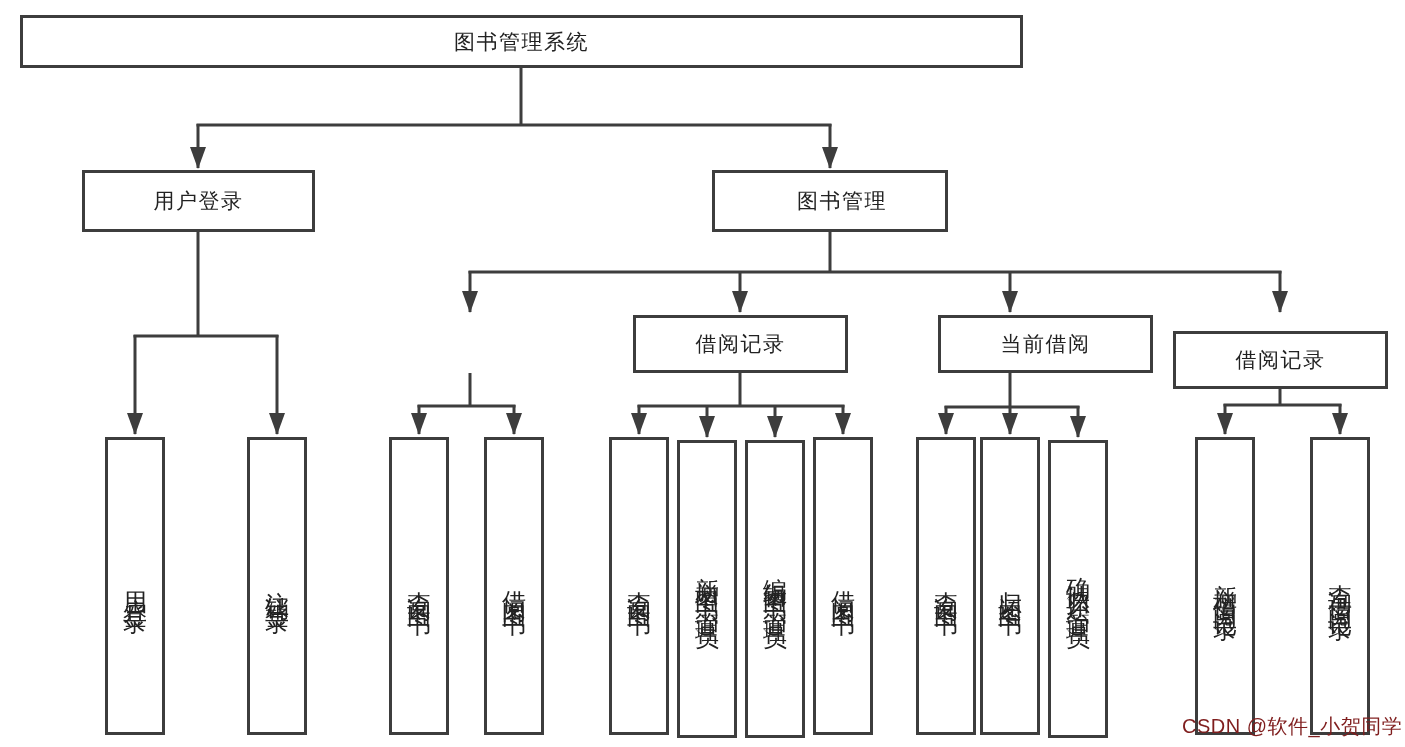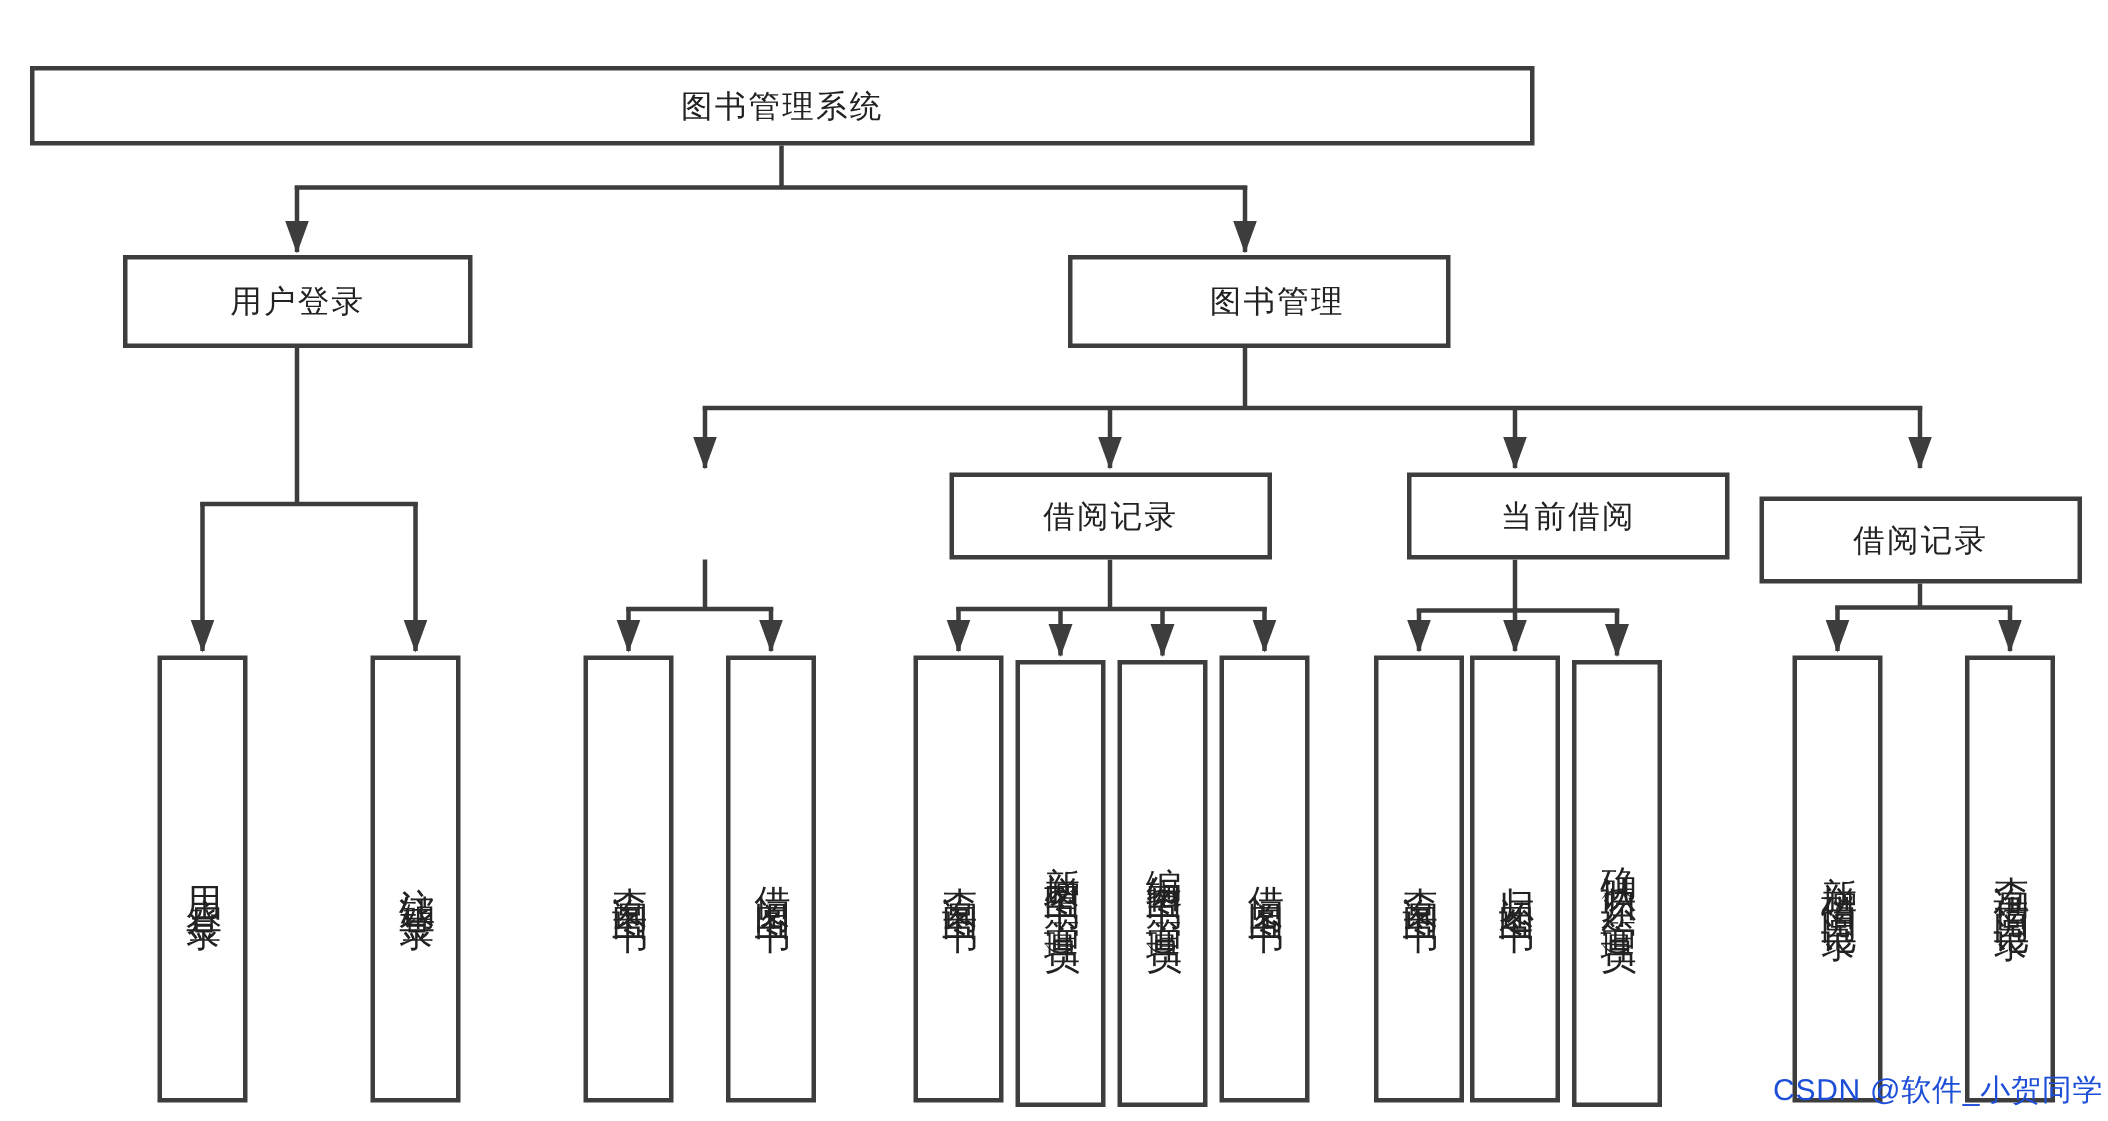--- a/index.html
+++ b/index.html
@@ -36,23 +36,23 @@
   }
   .vtext {
     writing-mode: vertical-rl;
     text-orientation: mixed;
     font-size: 24px;
     letter-spacing: 7px;
     line-height: 1;
     color: #222222;
   }
   
-  .n-root        { left: 20px;   top: 15px;  width: 1003px; height: 53px; margin-top: 29px; }
+  .n-root        { left: 20px;   top: 15px;  width: 1003px; height: 53px; }
   .n-user-login  { left: 82px;   top: 170px; width: 233px;  height: 62px; }
-  .n-book-mgmt   { left: 712px;  top: 170px; width: 255px;  height: 62px; padding-left: 24px; }
+  .n-book-mgmt   { left: 712px;  top: 170px; width: 236px;  height: 62px; padding-left: 24px; }
   .n-new-book    { left: 363px;  top: 315px; width: 215px;  height: 58px; }
   .n-book-borrow { left: 633px;  top: 315px; width: 215px;  height: 58px; }
   .n-current     { left: 938px;  top: 315px; width: 215px;  height: 58px; }
   .n-records     { left: 1173px; top: 331px; width: 215px;  height: 58px; }
   .leaf { top: 437px; width: 60px; height: 298px; }
   .l-user-login   { left: 105px; }
   .l-logout       { left: 247px; }
   .l-query-rec    { left: 389px; }
   .l-borrow-rec   { left: 484px; }
   .l-query-bb     { left: 609px; }
@@ -62,21 +62,21 @@
   .l-query-cur    { left: 916px; }
   .l-return-book  { left: 980px; }
   .l-confirm-ret  { left: 1048px; top: 440px; }
   .l-add-record   { left: 1195px; }
   .l-query-record { left: 1310px; }
   .watermark {
     position: absolute;
     left: 1182px;
     top: 713px;
     font-size: 20px;
-    color: #1d4ed8;
+    color: #7f1d1d;
     white-space: nowrap;
     z-index: 5;
     letter-spacing: 0.5px;
   }
 </style>
 </head>
 <body>
 
 <div class="stage">
 

